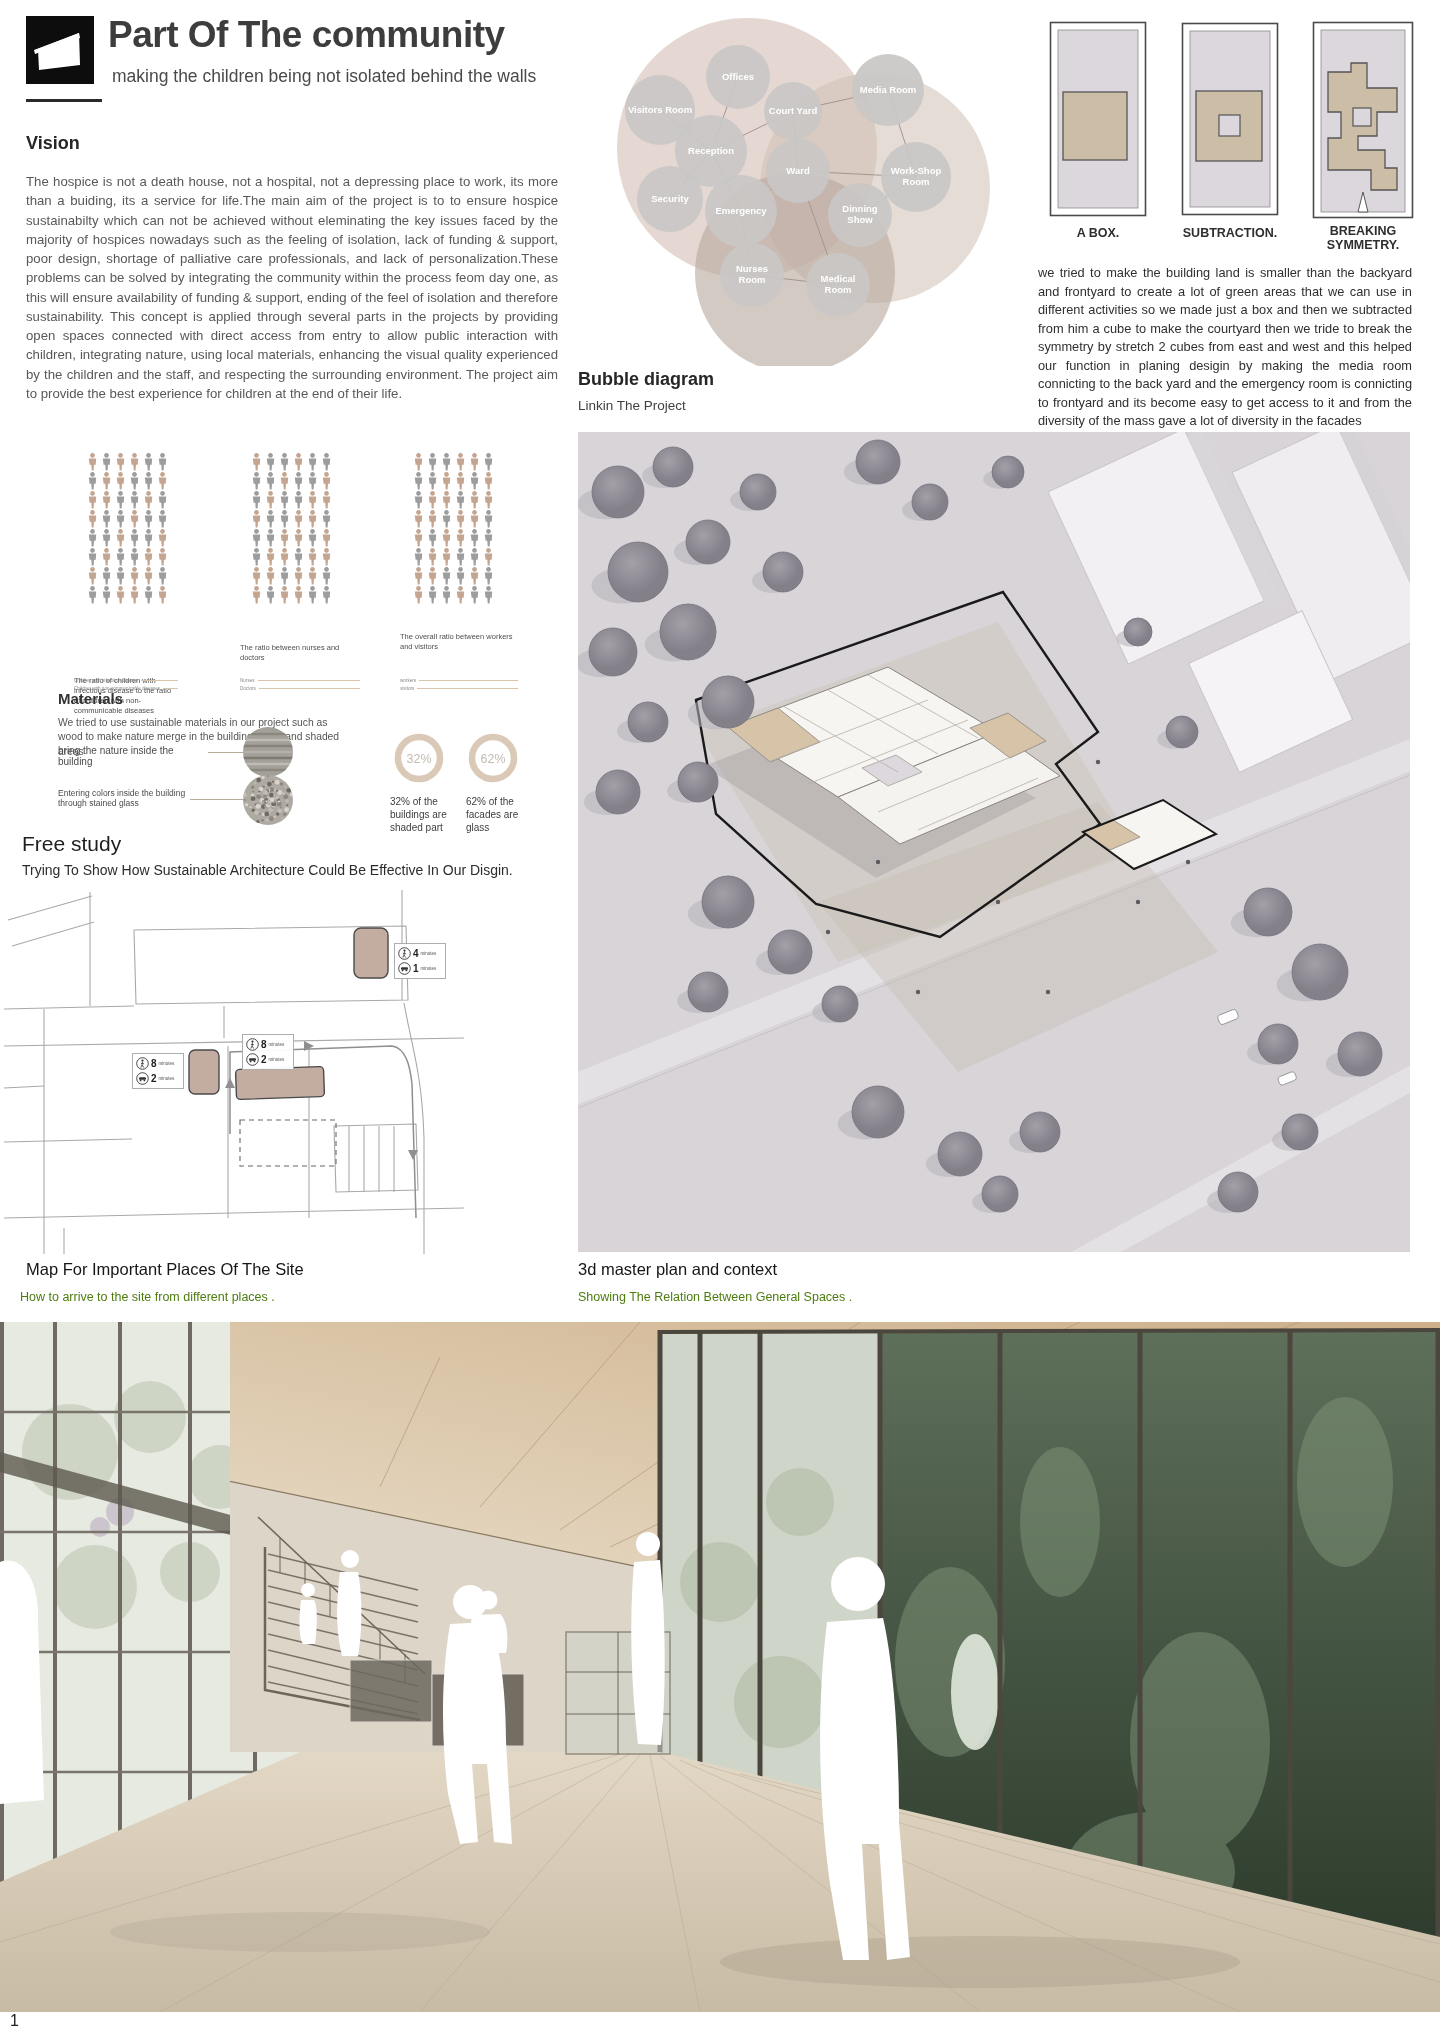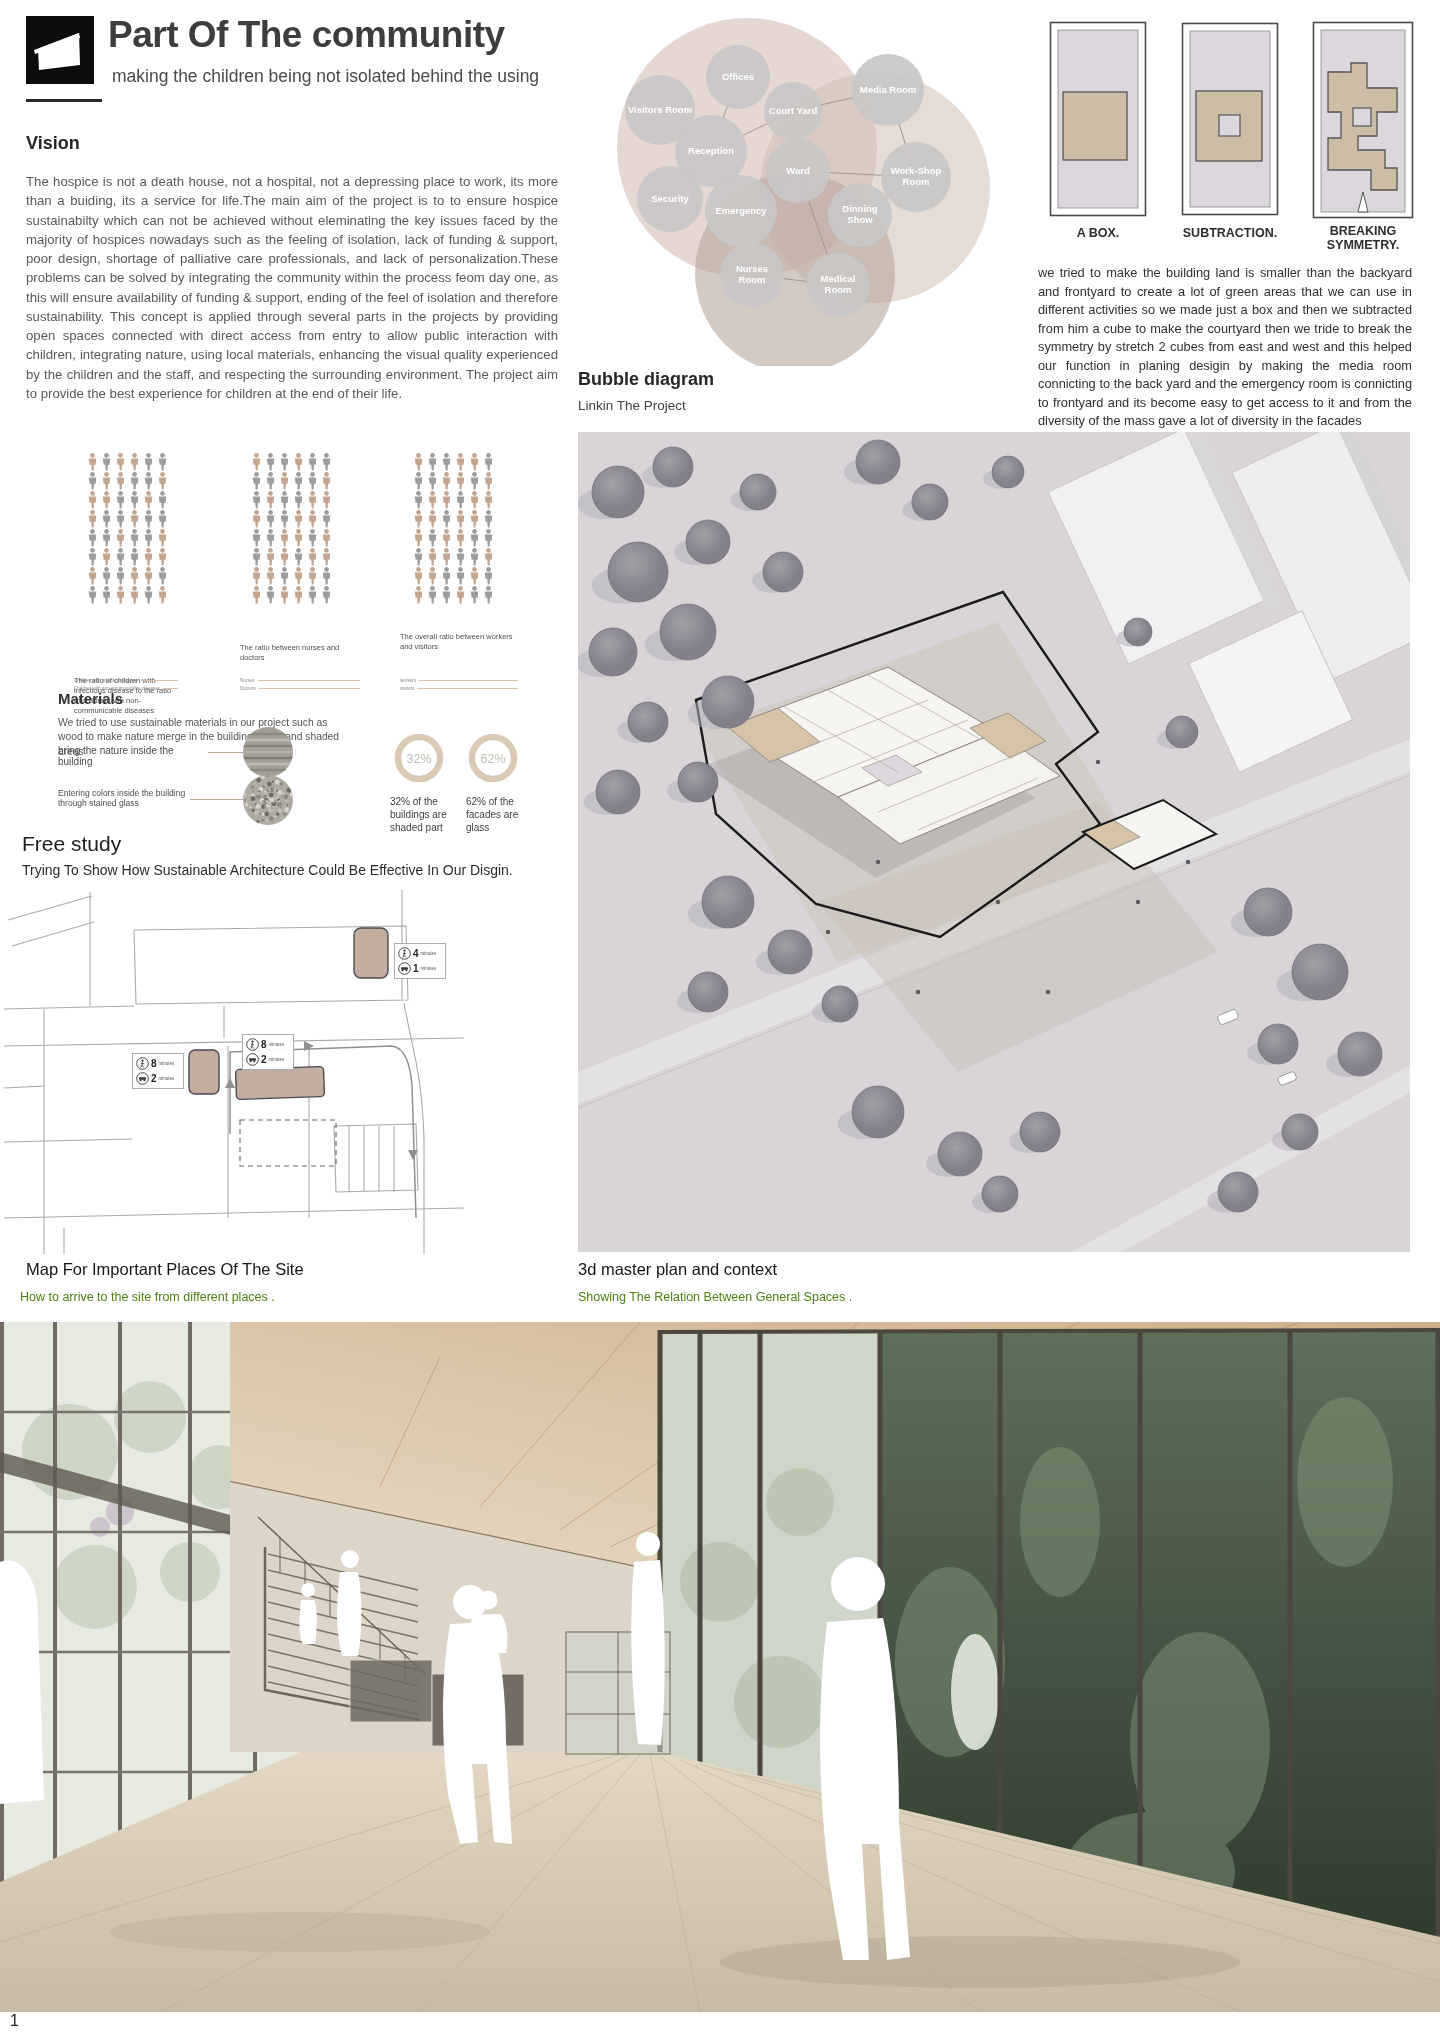--- a/index.html
+++ b/index.html
@@ -50,21 +50,21 @@
 <div class="poster">
 
   <div class="abs logo">
     <svg width="68" height="68" viewBox="0 0 68 68">
       <polygon points="12,33 53,17 54,49 13,54" fill="#ffffff"></polygon>
       <polygon points="8,34 53,17 54,22 9,38" fill="#ffffff"></polygon>
     </svg>
   </div>
   <div class="abs logo-rule"></div>
   <div class="abs title">Part Of The community</div>
-  <div class="abs subtitle">making the children being not isolated behind the using</div>
+  <div class="abs subtitle">making the children being not isolated behind the walls</div>
 
   <div class="abs h-section vision-h">Vision</div>
   <div class="abs body-text vision-p">The hospice is not a death house, not a hospital, not a depressing place to work, its more than a buiding, its a service for life.The main aim of the project is to to ensure hospice sustainabilty which can not be achieved without eleminating the key issues faced by the majority of hospices nowadays such as the feeling of isolation, lack of funding &amp; support, poor design, shortage of palliative care professionals, and lack of personalization.These problems can be solved by integrating the community within the process feom day one, as this will ensure availability of funding &amp; support, ending of the feel of isolation and therefore sustainability. This concept is applied through several parts in the projects by providing open spaces connected with direct access from entry to allow public interaction with children, integrating nature, using local materials, enhancing the visual quality experienced by the children and the staff, and respecting the surrounding environment. The project aim to provide the best experience for children at the end of their life.</div>
 
   <div class="abs bubble-wrap" id="bubbleWrap">
     <svg id="bubbleSvg" width="410" height="358" viewBox="0 0 410 358">
       <g style="mix-blend-mode:multiply">
         <circle cx="147" cy="140" r="130" fill="#cfb6ad" opacity="0.55"></circle>
         <circle cx="275" cy="180" r="115" fill="#cfc0b4" opacity="0.55"></circle>
         <circle cx="195" cy="265" r="100" fill="#b7a79d" opacity="0.6"></circle>

